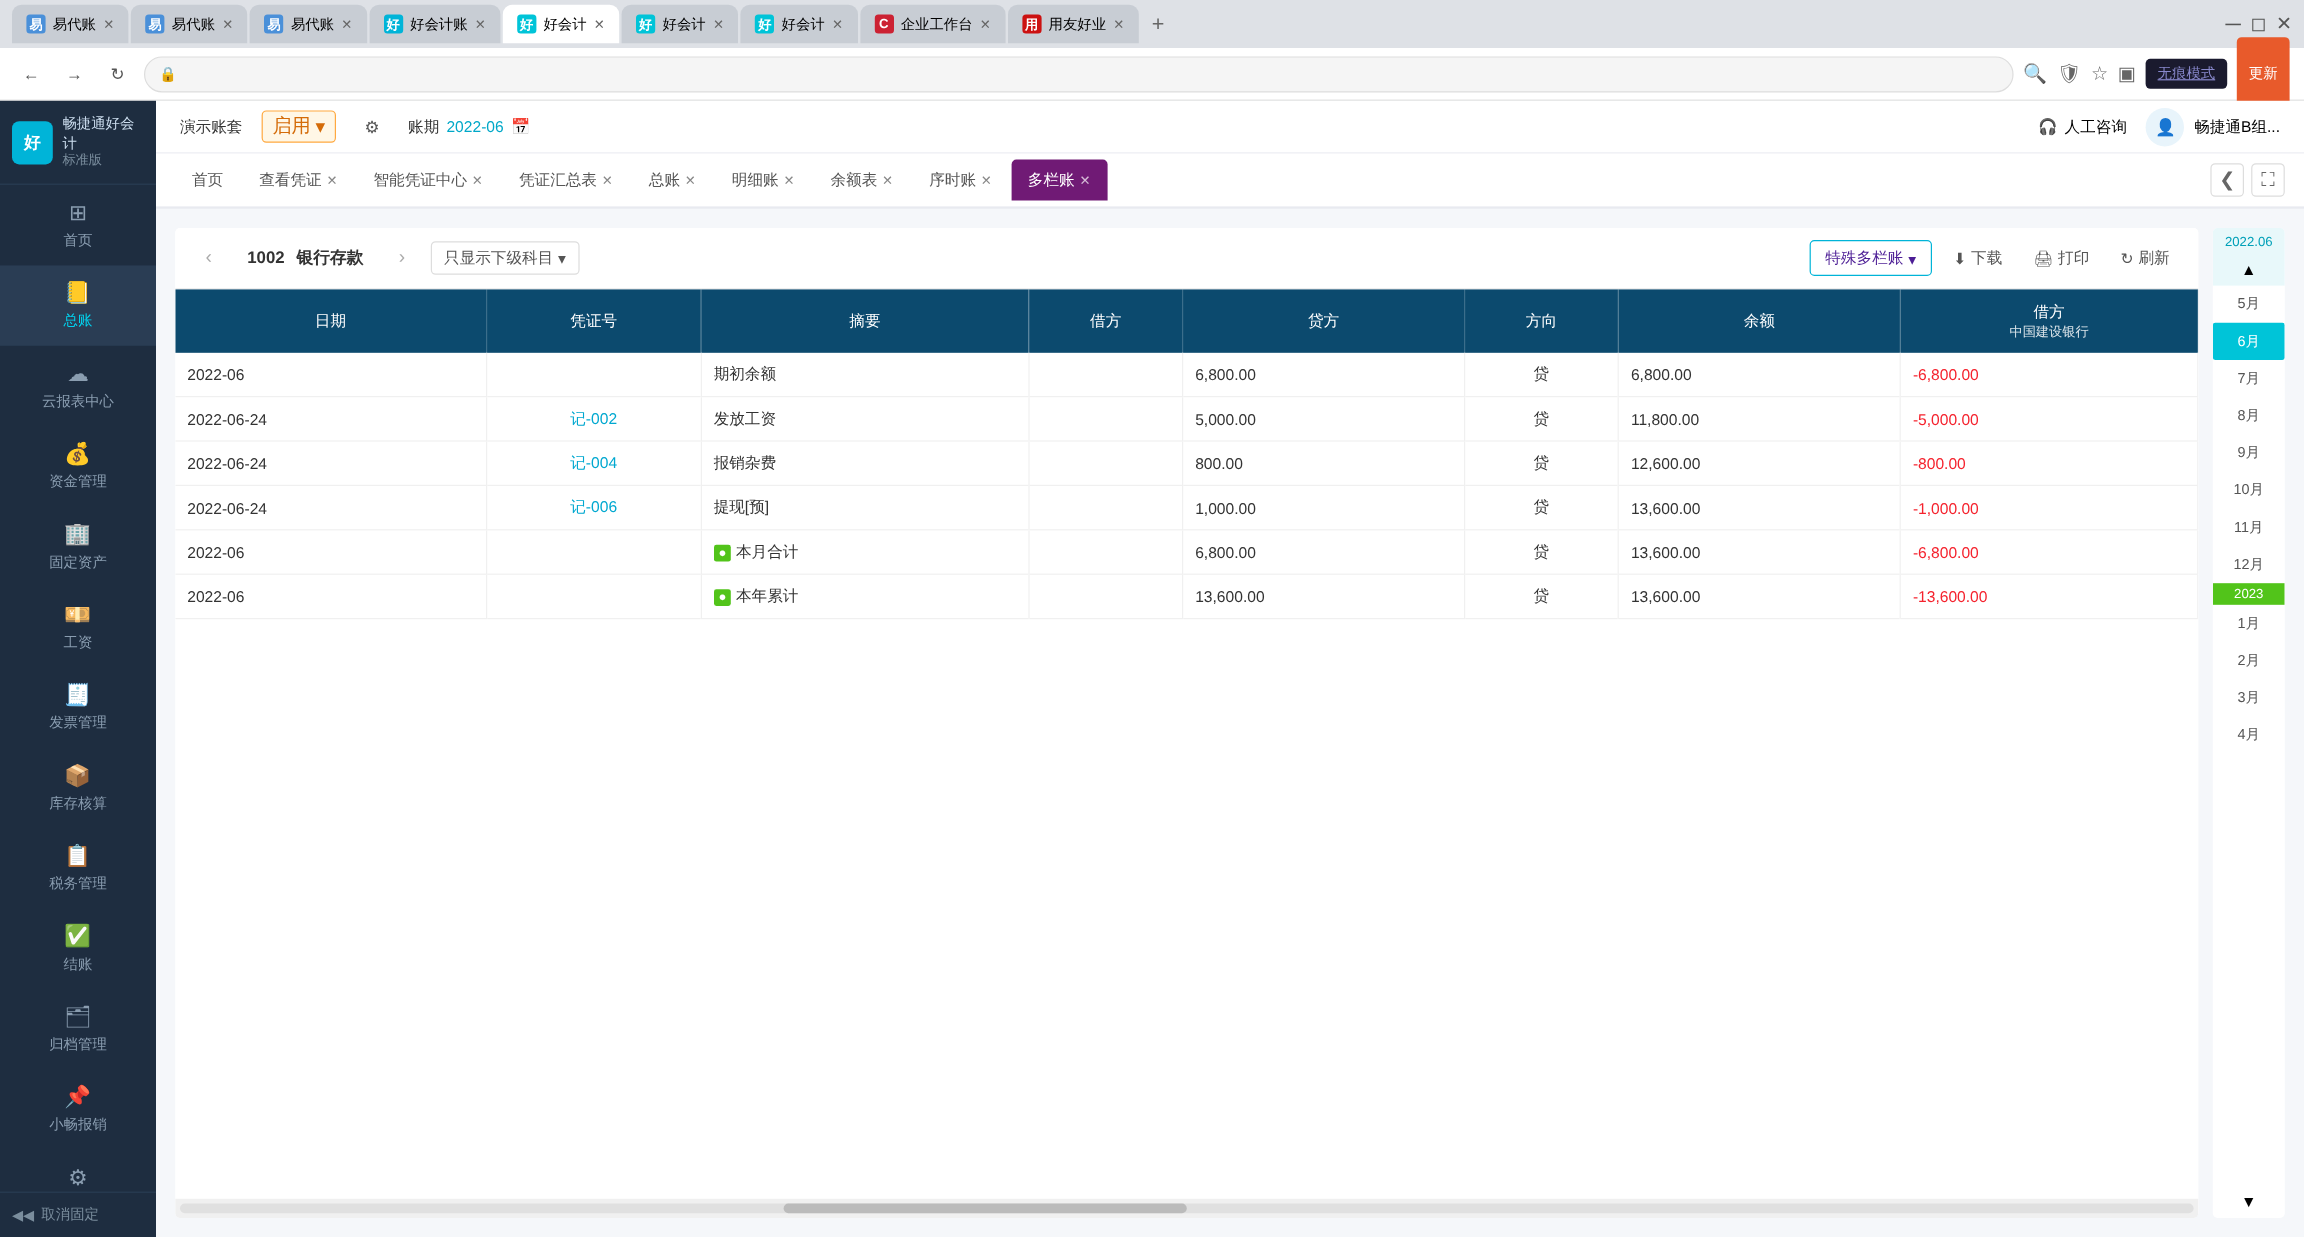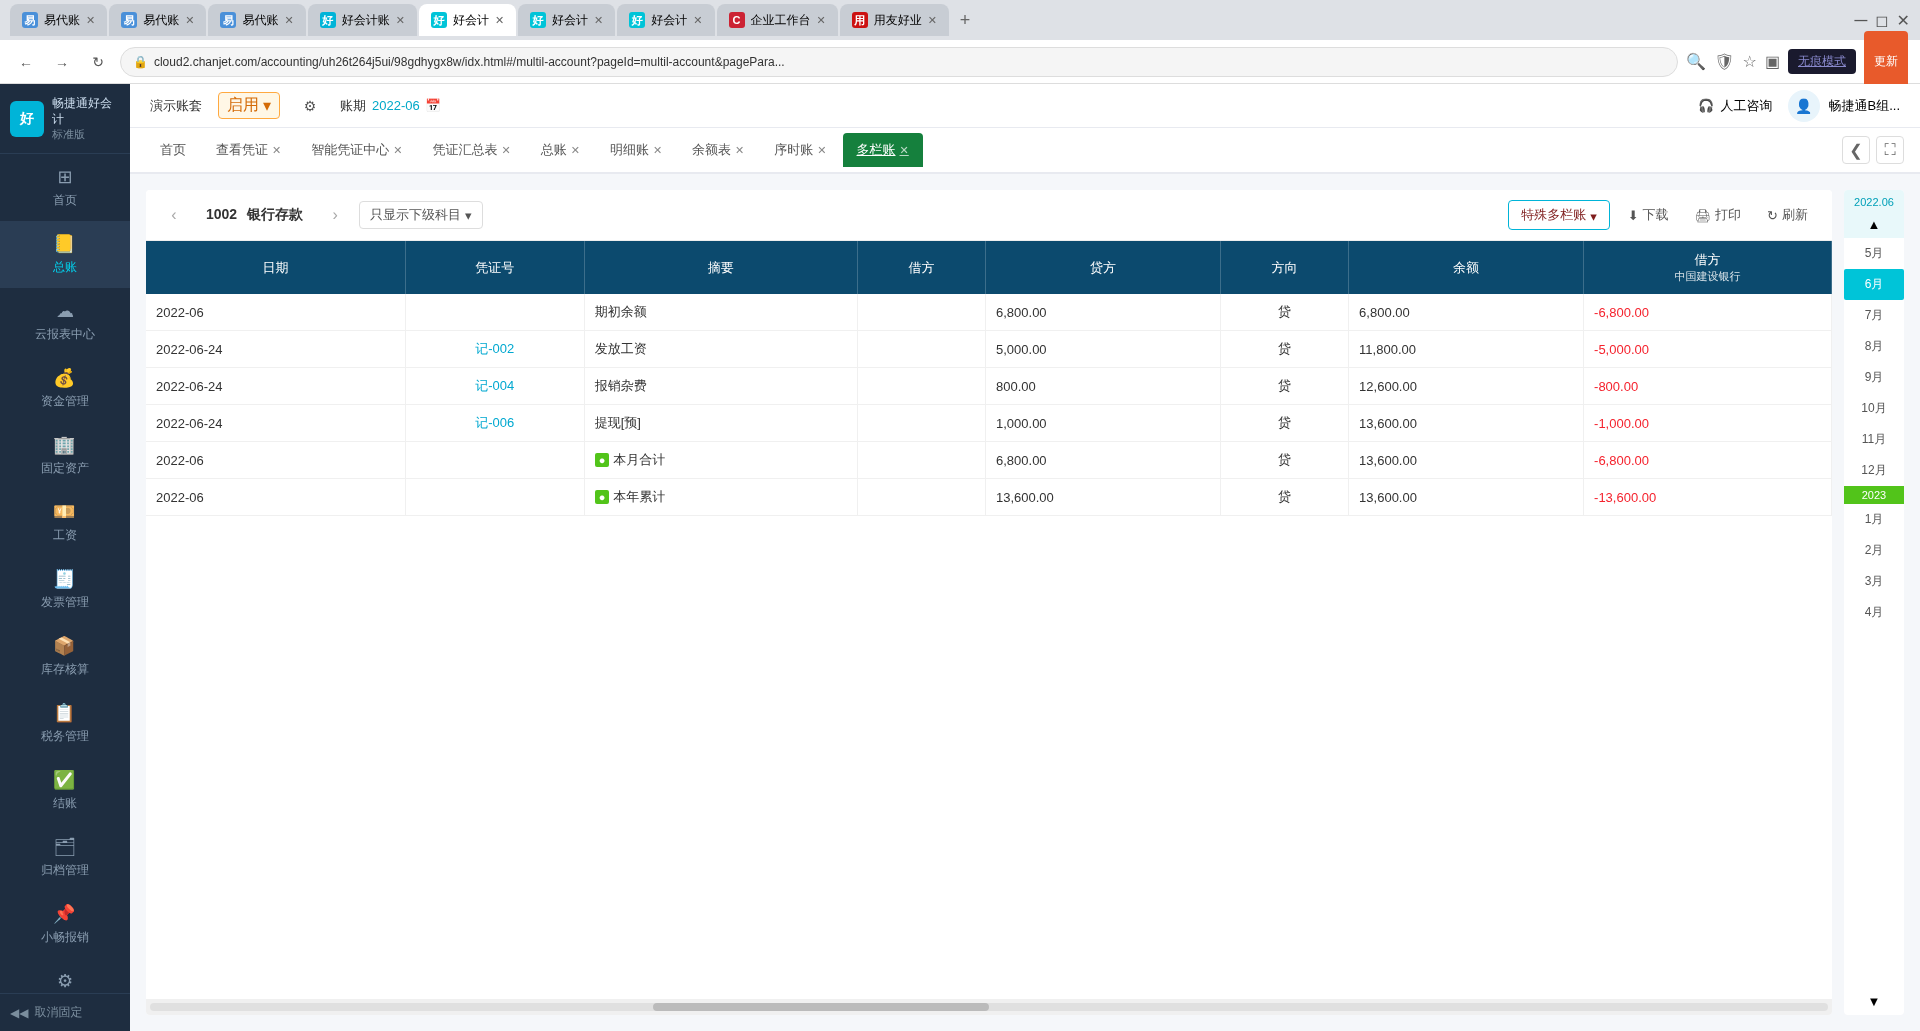--- a/index.html
+++ b/index.html
@@ -44,37 +44,37 @@
     
     .top-bar { background: #fff; height: 44px; display: flex; align-items: center; padding: 0 20px; border-bottom: 1px solid #e8eaf0; gap: 16px; }
     .account-badge { background: #f0f0f0; border: 1px solid #ddd; border-radius: 4px; padding: 2px 8px; font-size: 16px; cursor: pointer; display: flex; align-items: center; gap: 4px; }
     .account-badge.active-badge { background: #fff7e6; border-color: #ffa940; color: #d46b08; }
     .top-bar-right { margin-left: auto; display: flex; align-items: center; gap: 16px; }
     .period-btn { display: flex; align-items: center; gap: 6px; font-size: 13px; color: #333; cursor: pointer; }
 
     
     .nav-tabs { background: #fff; display: flex; align-items: center; border-bottom: 2px solid #e8eaf0; padding: 0 16px; gap: 2px; height: 46px; }
     .nav-tab { padding: 8px 14px; font-size: 13px; color: #555; cursor: pointer; border-radius: 4px 4px 0 0; white-space: nowrap; display: flex; align-items: center; gap: 4px; }
-    .nav-tab.active { background: #15803d; color: #fff; border-radius: 4px 4px 0 0; text-decoration: underline; }
+    .nav-tab.active { background: #701a75; color: #fff; border-radius: 4px 4px 0 0; }
     .nav-tab-close { font-size: 11px; opacity: 0.7; }
     .collapse-btn { margin-left: auto; width: 28px; height: 28px; display: flex; align-items: center; justify-content: center; cursor: pointer; font-size: 16px; color: #666; border: 1px solid #ddd; border-radius: 4px; }
 
     
     .ledger-content { flex: 1; padding: 16px; overflow: hidden; display: flex; gap: 12px; }
 
     
     .ledger-panel { flex: 1; display: flex; flex-direction: column; background: #fff; border-radius: 4px; overflow: hidden; }
 
     
     .ledger-toolbar { display: flex; align-items: center; padding: 10px 16px; border-bottom: 1px solid #eee; gap: 12px; background: #fff; }
     .prev-btn, .next-btn { width: 24px; height: 24px; display: flex; align-items: center; justify-content: center; cursor: pointer; color: #aaa; font-size: 16px; }
     .account-select { font-size: 14px; font-weight: bold; color: #333; cursor: pointer; padding: 4px 8px; border-radius: 4px; }
     .sub-filter { display: flex; align-items: center; gap: 4px; font-size: 13px; color: #555; border: 1px solid #ddd; border-radius: 4px; padding: 4px 10px; cursor: pointer; }
     .toolbar-right { margin-left: auto; display: flex; gap: 10px; align-items: center; }
-    .btn-special { border: 1px solid #00b4d8; color: #7f1d1d; border-radius: 4px; padding: 5px 12px; font-size: 13px; cursor: pointer; display: flex; align-items: flex-end; gap: 4px; }
+    .btn-special { border: 1px solid #00b4d8; color: #4c1d95; border-radius: 4px; padding: 5px 12px; font-size: 13px; cursor: pointer; display: flex; align-items: flex-end; gap: 4px; }
     .btn-download, .btn-print, .btn-refresh { color: #555; font-size: 13px; cursor: pointer; display: flex; align-items: center; gap: 4px; padding: 5px 8px; }
 
     
     .ledger-table { width: 100%; border-collapse: collapse; }
     .ledger-table thead tr { background: #0c4a6e; }
     .ledger-table thead th { color: #fff; font-weight: normal; padding: 10px 8px; text-align: center; font-size: 13px; border-right: 1px solid rgba(255,255,255,0.2); }
     .ledger-table tbody tr { border-bottom: 1px solid #f0f0f0; }
     .ledger-table tbody td { padding: 9px 10px; font-size: 13px; color: #333; border-right: 1px solid #f0f0f0; }
     .td-right { }
     .td-center { text-align: center; }
@@ -156,21 +156,20 @@
     <span style="font-size:16px;color:#555;cursor:pointer;">✕</span>
   </div>
 </div>
 
 <div class="address-bar">
   <div class="nav-btn">←</div>
   <div class="nav-btn">→</div>
   <div class="nav-btn">↻</div>
   <div class="url-bar">
     <span style="color:#555;margin-right:6px;">🔒</span>
-    <span>cloud2.chanjet.com/accounting/uh26t264j5ui/98gdhygx8w/idx.html#/multil-account?pageId=multil-account&amp;pagePara...</span>
   </div>
   <div class="addr-right">
     <span class="addr-icon">🔍</span>
     <span class="addr-icon">🛡</span>
     <span class="addr-icon">☆</span>
     <span class="addr-icon">▣</span>
     <div class="stealth-btn">
       <span>无痕模式</span>
     </div>
     <div class="update-btn">

